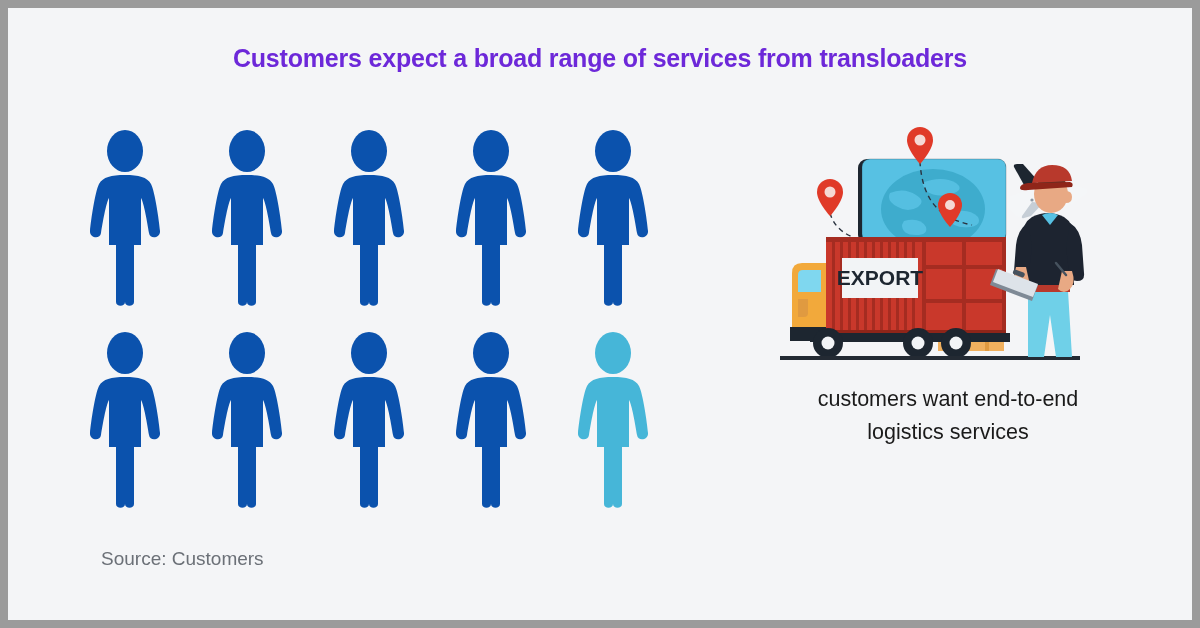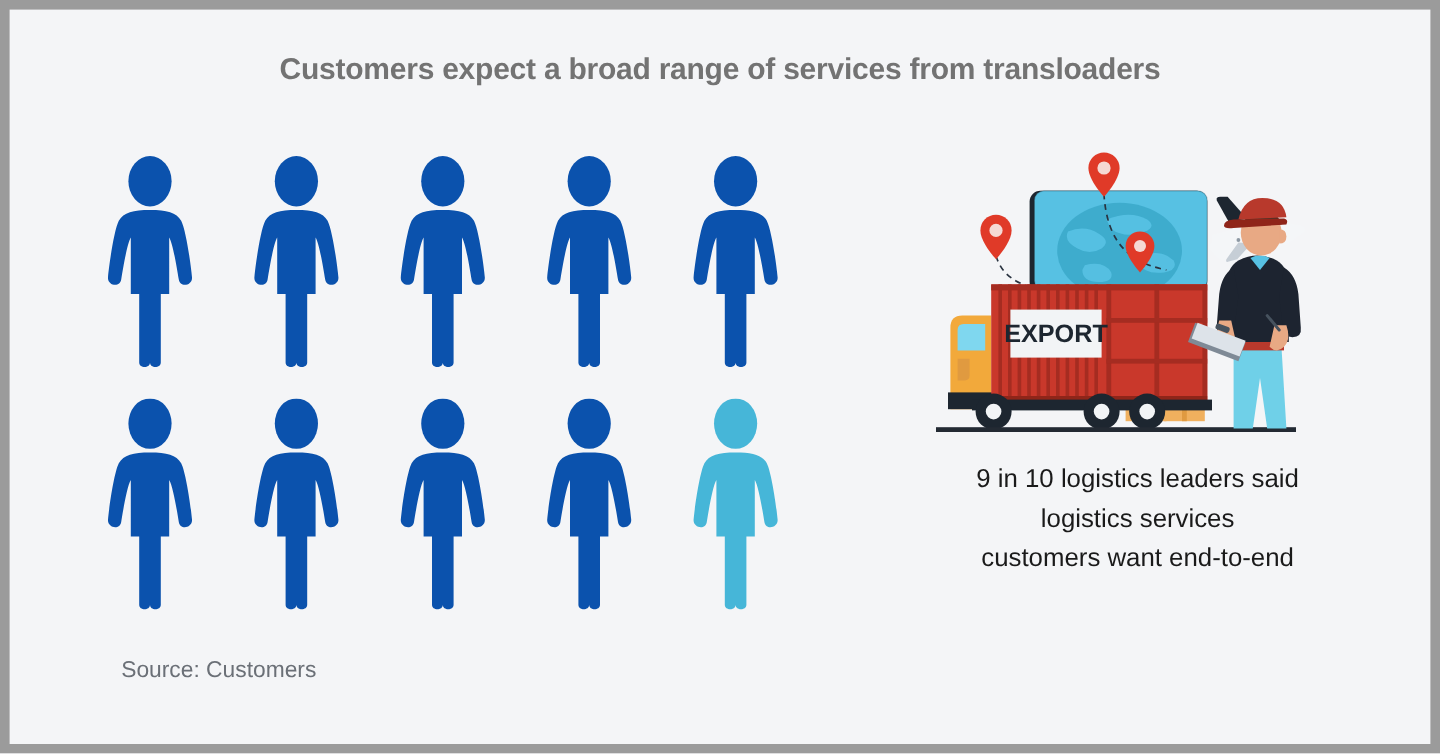--- a/index.html
+++ b/index.html
@@ -25,21 +25,21 @@
 
   
   #title {
     position: absolute;
     left: 0;
     top: 36px;
     width: 1184px;
     text-align: center;
     font-size: 25px;
     font-weight: bold;
-    color: #737373;
+    color: #6d28d9;
     letter-spacing: -0.2px;
   }
 
   
   #pictogram {
     position: absolute;
     left: 77px;
     top: 122px;
     width: 610px;
     height: 390px;
@@ -329,20 +329,19 @@
           <rect x="243" y="150" width="12" height="5" rx="2" fill="#46525e" transform="rotate(21 249 152)"></rect>
         </g>
 
         <path d="M286 142 l10 12" stroke="#46525e" stroke-width="2.5" fill="none" stroke-linecap="round"></path>
       </g>
 
     </svg>
   </div>
 
   <div id="caption">
-    <span class="cap-line">9 in 10 logistics leaders said</span>
+    <span class="cap-line">customers want end-to-end</span>
     <span class="cap-line">logistics services</span>
-    <span class="cap-line">customers want end-to-end</span>
   </div>
 
   <div id="source">Source: Customers</div>
 
 </div>
 
 </body></html>

